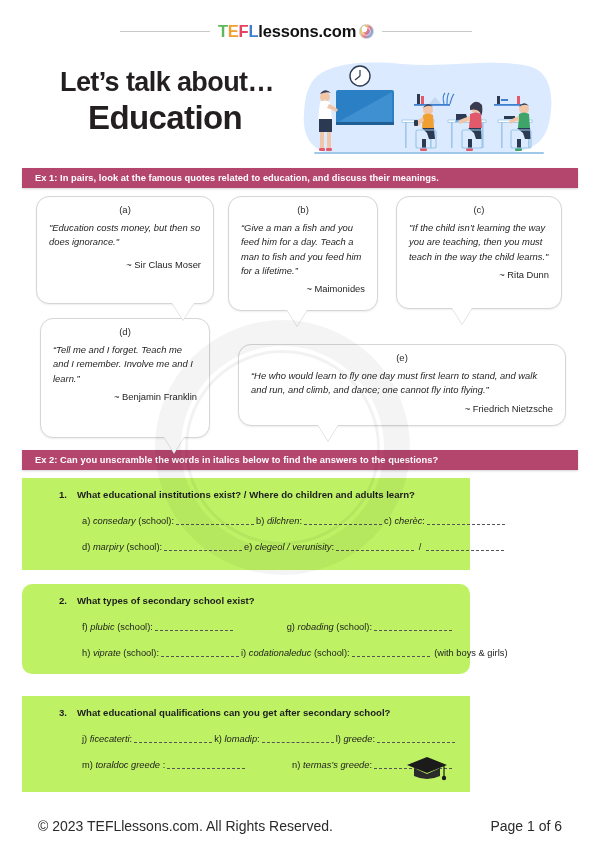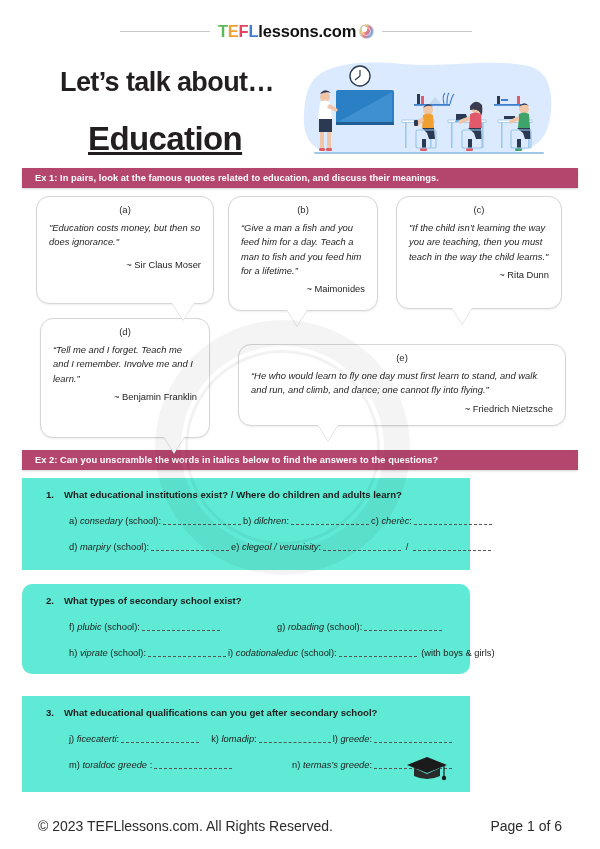--- a/index.html
+++ b/index.html
@@ -58,21 +58,21 @@
   .logo-globe::after{
     content:""; position:absolute; inset:2px;
     border-radius:50%;
     border:1px solid rgba(255,255,255,0.65);
   }
 
   
   .header { position:absolute; top:62px; left:0; width:600px; height:100px; }
   .title-block { position:absolute; left:60px; top:6px; }
   .title-line1 { font-size:27px; font-weight:bold; letter-spacing:-0.6px; line-height:1.1; }
-  .title-line2 { font-size:33px; font-weight:bold; letter-spacing:-0.6px; margin-top:22px; margin-left:28px;text-decoration:underline; }
+  .title-line2 { font-size:33px; font-weight:bold; letter-spacing:-0.6px; margin-top:1px; margin-left:28px; }
 
   
   .illus { position:absolute; left:298px; top:-4px; width:260px; height:108px; }
 
   
   .banner {
     position:absolute; left:22px; width:556px; height:20px;
     background:#b4456d;
     display:flex; align-items:center;
     box-shadow:0 1px 2px rgba(0,0,0,0.18);
@@ -118,22 +118,22 @@
 
   .tail-a { left:172px; top:303px; border-left:11px solid transparent; border-right:11px solid transparent; border-top:17px solid #ffffff; filter:drop-shadow(0 1px 0 #d6d6d6);}
   .tail-b { left:287px; top:310px; border-left:10px solid transparent; border-right:10px solid transparent; border-top:16px solid #ffffff; filter:drop-shadow(0 1px 0 #d6d6d6);}
   .tail-c { left:452px; top:308px; border-left:10px solid transparent; border-right:10px solid transparent; border-top:16px solid #ffffff; filter:drop-shadow(0 1px 0 #d6d6d6);}
   .tail-d { left:164px; top:437px; border-left:10px solid transparent; border-right:10px solid transparent; border-top:16px solid #ffffff; filter:drop-shadow(0 1px 0 #d6d6d6);}
   .tail-e { left:318px; top:425px; border-left:10px solid transparent; border-right:10px solid transparent; border-top:16px solid #ffffff; filter:drop-shadow(0 1px 0 #d6d6d6);}
 
   
   .qblock {
     position:absolute; left:22px; width:448px;
-    background:#5eead4;
-    padding:11px 16px 12px 19px;
+    background:#bef264;
+    padding:11px 16px 12px 32px;
   }
   #qb1 { top:478px; height:92px; }
   #qb2 { top:584px; height:90px;border-radius:10px; }
   #qb3 { top:696px; height:96px; }
 
   .qhead { font-size:9.6px; font-weight:bold; color:#1d1d1d; padding-left:5px; }
   .qhead .num { display:inline-block; width:18px; }
   .qrow { margin-top:16px; padding-left:28px; font-size:9.3px; color:#1d1d1d; display:flex; }
   .qitem { white-space:nowrap; }
   .qitem i { font-style:italic; }

